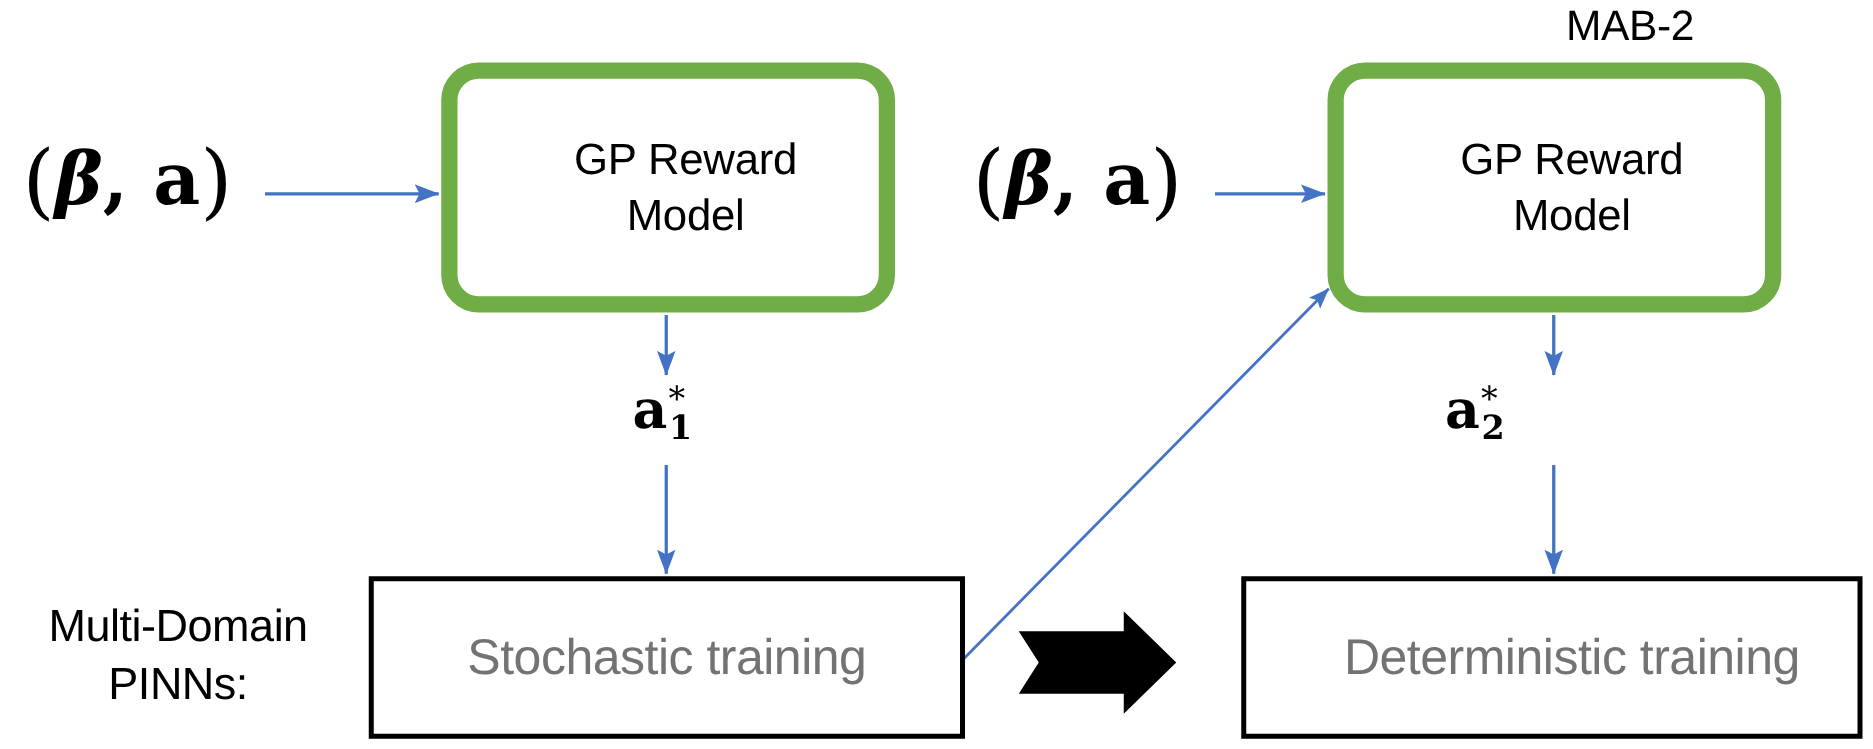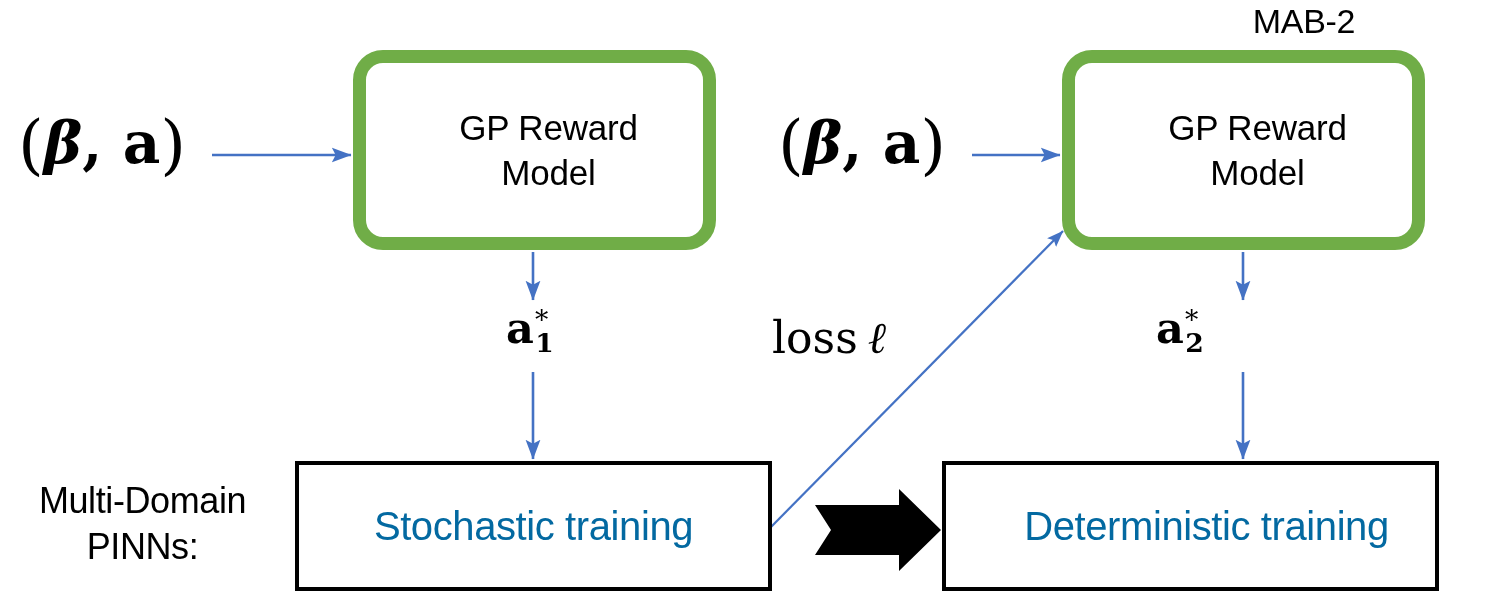--- a/index.html
+++ b/index.html
@@ -53,21 +53,21 @@
     box-sizing: border-box;
     border: 4px solid #000000;
     background: #ffffff;
     display: flex;
     align-items: center;
     justify-content: center;
   }
   .train-box-text {
     font-family: "Liberation Sans", sans-serif;
     font-size: 40px;
-    color: #0369a1;
+    color: #737373;
     text-align: center;
     letter-spacing: -0.4px;
   }
   
   .mab-caption {
     position: absolute;
     font-family: "Liberation Sans", sans-serif;
     font-size: 34px;
     color: #000000;
     text-align: center;
@@ -185,28 +185,25 @@
   </div>
 
   <div class="math-serif a-star" style="left:506px; top:307px;">
     <span>a</span><sup>*</sup><sub>1</sub>
   </div>
 
   <div class="math-serif a-star" style="left:1156px; top:307px;">
     <span>a</span><sup>*</sup><sub>2</sub>
   </div>
 
-  <div class="math-serif loss-label" style="left:772px; top:312px;">
-    <span>loss</span><span class="ell">ℓ</span>
-  </div>
 
   <div class="side-caption" style="left:0px; top:478px; width:285px;">Multi-Domain
 PINNs:</div>
 
   <div class="train-box" style="left:295px; top:461px; width:477px; height:130px;">
     <div class="train-box-text">Stochastic training</div>
   </div>
 
-  <div class="train-box" style="left:942px; top:461px; width:497px; height:130px;padding-left:32px;">
+  <div class="train-box" style="left:993px; top:461px; width:497px; height:130px;padding-left:32px;">
     <div class="train-box-text">Deterministic training</div>
   </div>
 
 </div>
 
 </body></html>

